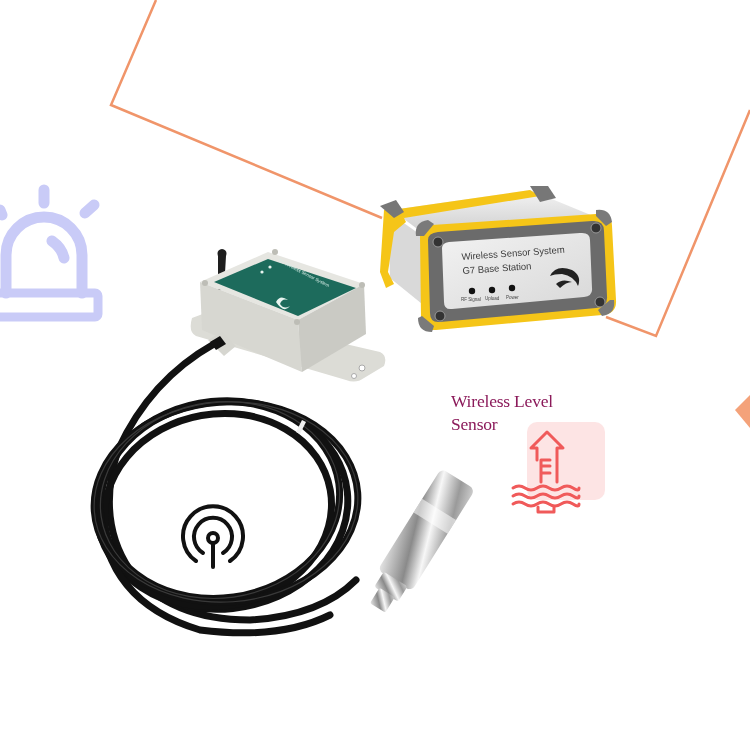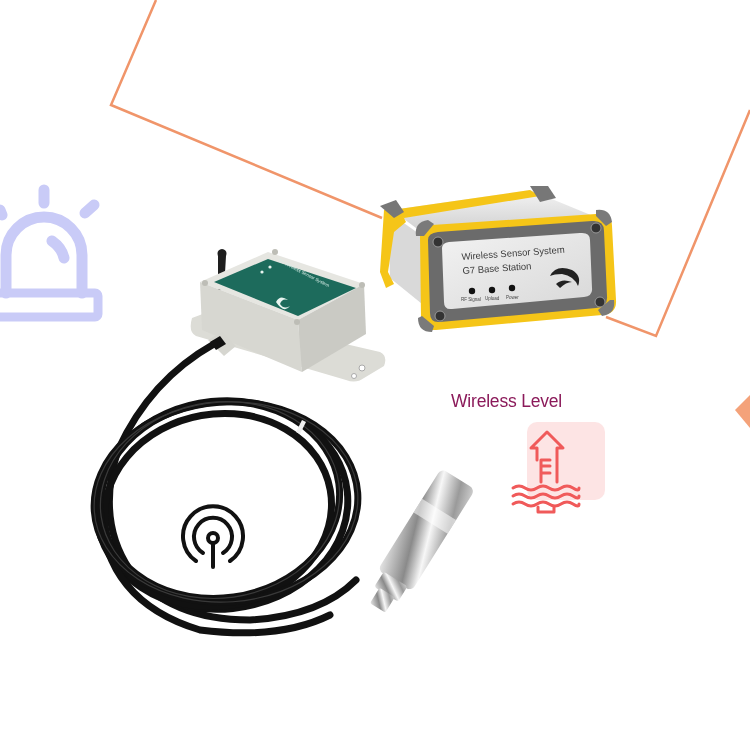--- a/index.html
+++ b/index.html
@@ -1,20 +1,20 @@
 <!DOCTYPE html>
 <html><head>
 <meta charset="utf-8">
 <style>
   html, body { margin: 0; padding: 0; background: #ffffff; }
   body { width: 750px; height: 750px; position: relative; overflow: hidden; font-family: "Liberation Sans", sans-serif; }
   .layer { position: absolute; left: 0; top: 0; width: 750px; height: 750px; }
   .title {
     position: absolute; left: 451px; top: 390px;
-    font-family: Liberation Sans, sans-serif; font-size: 17.5px; line-height: 23px;
+    font-family: Liberation Serif, serif; font-size: 17.5px; line-height: 23px;
     letter-spacing: -0.2px;
   }
   .bs-text1, .bs-text2 { position: absolute; font-family: "Liberation Sans", sans-serif; color: #3a3a3a; white-space: nowrap; }
   .bs-text1 { left: 461px; top: 251px; font-size: 9.5px; transform: rotate(-4deg); transform-origin: left top; }
   .bs-text2 { left: 462px; top: 265px; font-size: 9.5px; transform: rotate(-4deg); transform-origin: left top; }
   .bs-lbl { position: absolute; font-size: 4.5px; color: #444; white-space: nowrap; }
   .dev-text { position: absolute; font-size: 4.5px; color: #d9eee8; white-space: nowrap; transform: rotate(27deg); transform-origin: left top; }
 </style>
 </head>
 <body>
@@ -43,20 +43,21 @@
     <path d="M 541 482 L 541 460 L 550 460 M 541 466 L 550 466 M 541 473 L 550 473"></path>
     <path d="M 513 488 q 6 -4 12 0 t 12 0 t 12 0 t 12 0 t 12 0 t 6 0"></path>
     <path d="M 513 496 q 6 -4 12 0 t 12 0 t 12 0 t 12 0 t 12 0 t 6 0"></path>
     <path d="M 513 504 q 6 -4 12 0 t 12 0 t 12 0 t 12 0 t 12 0 t 6 0"></path>
     <path d="M 538 507 L 538 512 L 554 512 L 554 507"></path>
   </g>
 </svg>
 
 <div class="title">
   <div style="color:#8b1a5a">Wireless Level</div>
+  <div style="color:#8b1a5a">Sensor</div>
 </div>
 
 <svg class="layer" viewBox="0 0 750 750">
   <defs>
     <linearGradient id="alu" x1="0" y1="0" x2="0" y2="1">
       <stop offset="0" stop-color="#f4f4f4"></stop>
         <stop offset="1" stop-color="#c9c9c9"></stop>
     </linearGradient>
     <linearGradient id="face" x1="0" y1="0" x2="1" y2="1">
       <stop offset="0" stop-color="#f2f2f2"></stop>

